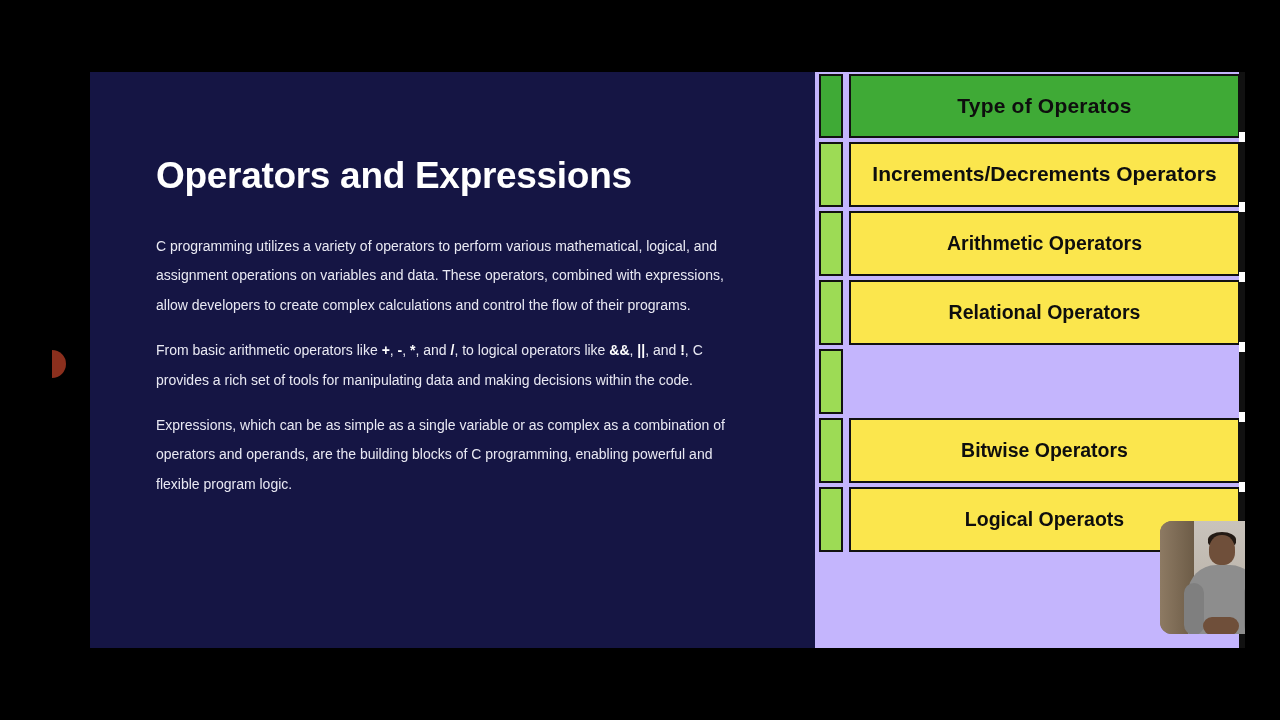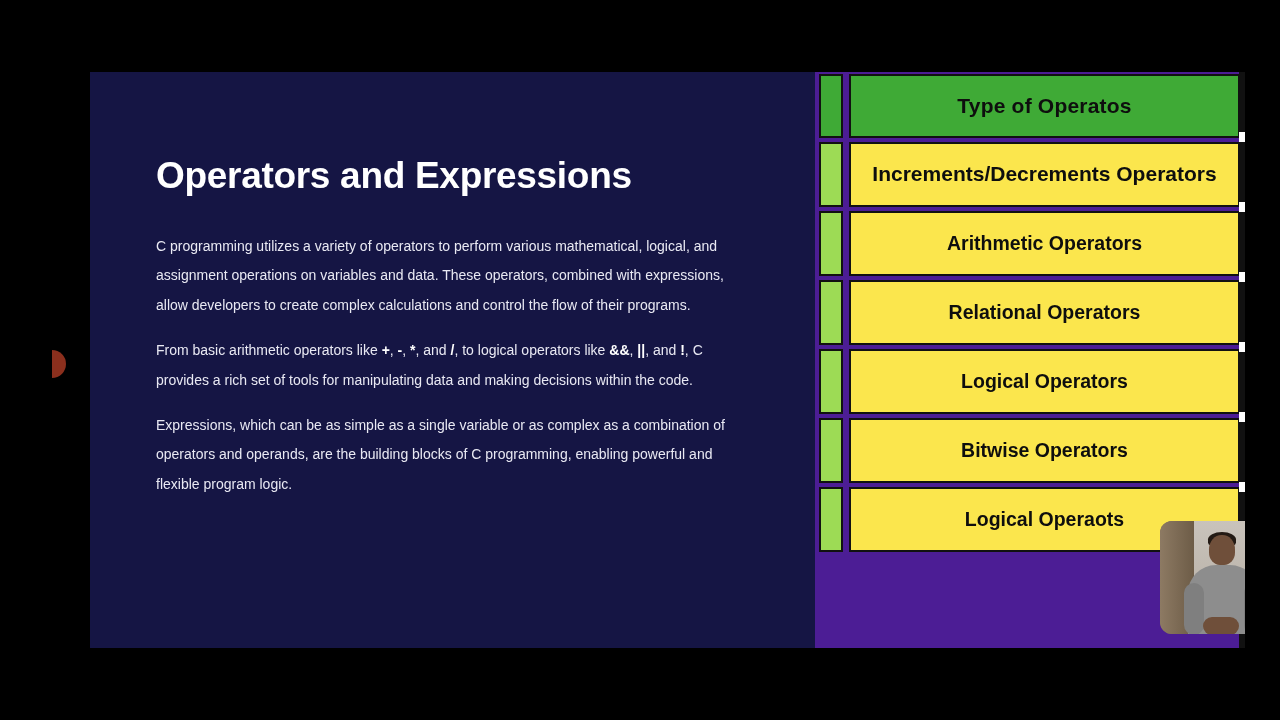--- a/index.html
+++ b/index.html
@@ -71,21 +71,21 @@
     color: #ffffff;
   }
 
   
   .table-panel {
     position: absolute;
     left: 725px;
     top: 0px;
     width: 430px;
     height: 576px;
-    background: #4c1d95;
+    background: #c4b5fd;
     overflow: hidden;
   }
 
   .table-inner {
     position: absolute;
     left: 0px;
     top: 0px;
     width: 430px;
   }
 
@@ -245,21 +245,20 @@
           <div class="cell">Arithmetic Operators</div>
         </div>
 
         <div class="trow">
           <div class="tick"></div>
           <div class="cell">Relational Operators</div>
         </div>
 
         <div class="trow">
           <div class="tick"></div>
-          <div class="cell">Logical Operators</div>
         </div>
 
         <div class="trow">
           <div class="tick"></div>
           <div class="cell">Bitwise Operators</div>
         </div>
 
 
         <div class="trow">
           <div class="tick"></div>

